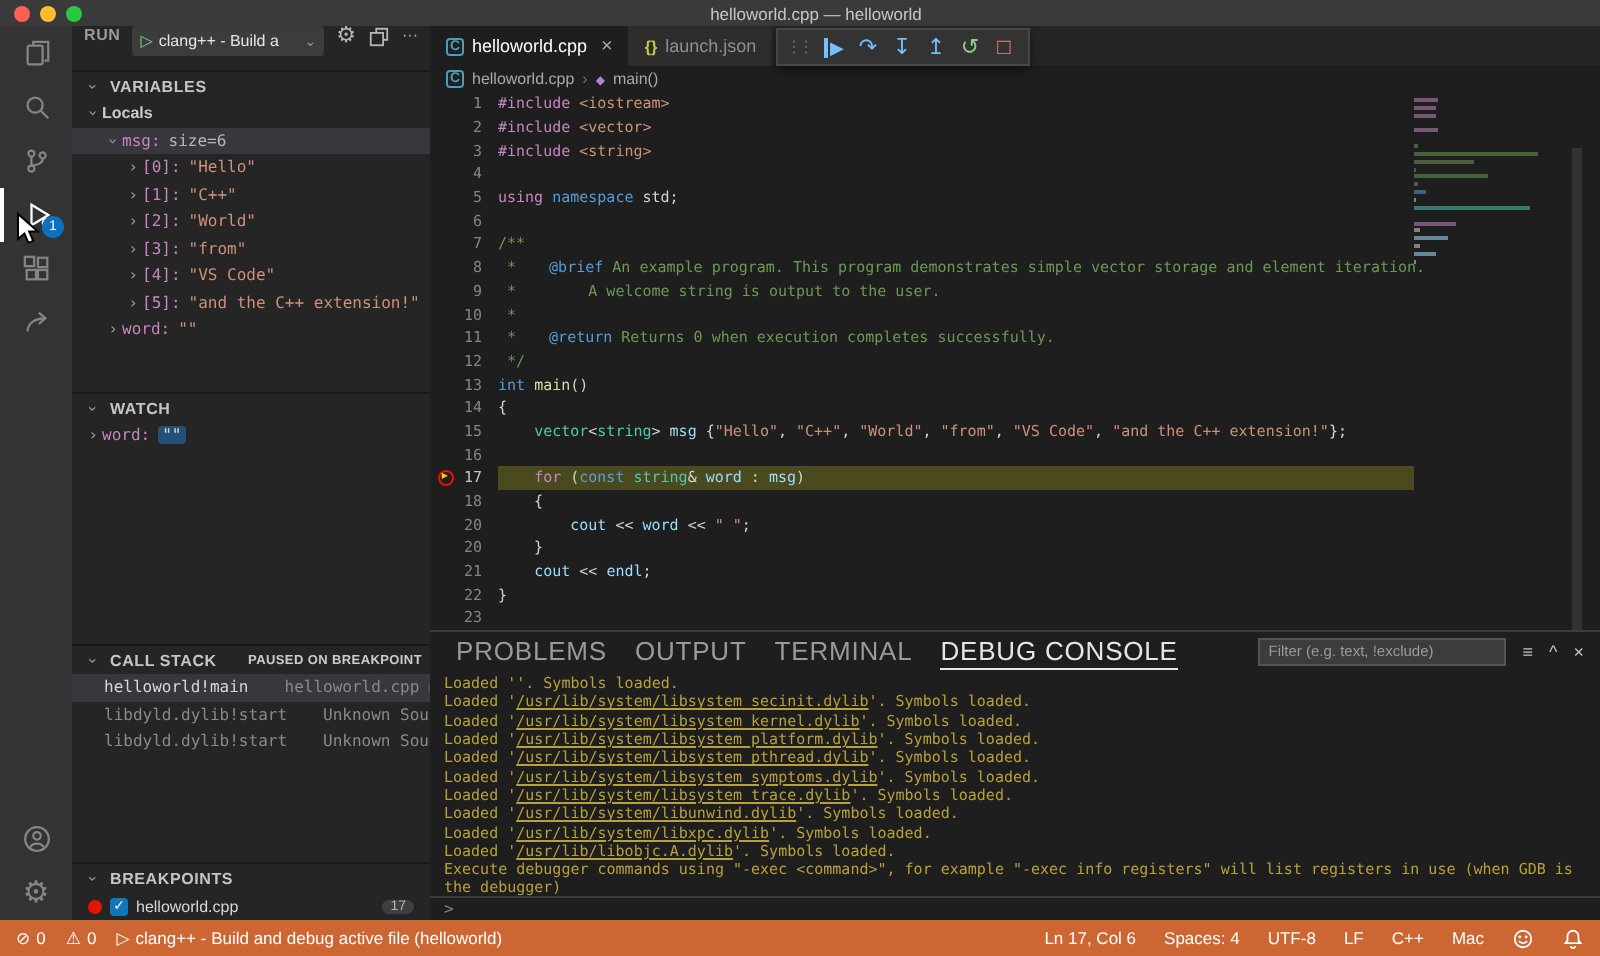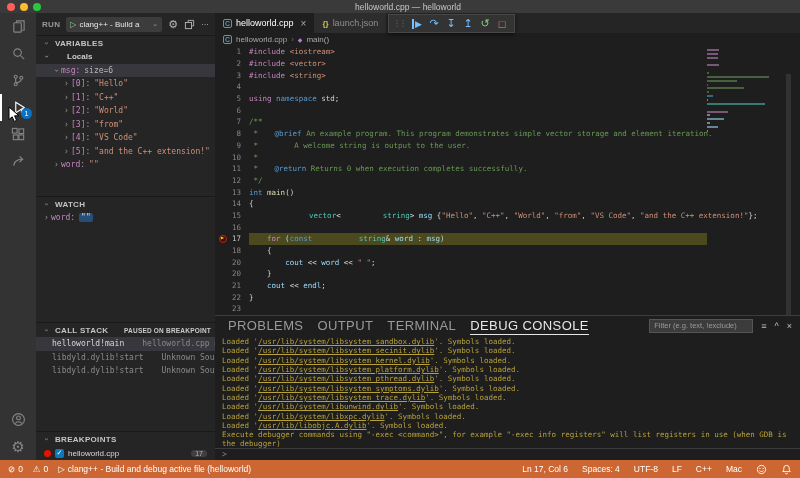--- a/index.html
+++ b/index.html
@@ -23,41 +23,41 @@
   .ab-item.active { color:#ffffff; border-left:2px solid #fff; }
   .ab-item svg { display:block; }
   .ab-badge { position:absolute; right:4px; bottom:2px; min-width:11px; height:11px; border-radius:6px; background:var(--badge-bg);
     color:#fff; font-size:7px; display:flex; align-items:center; justify-content:center; padding:0 2px; }
   .ab-spacer { flex:1; }
   .gear-glyph { font-size:15px; line-height:1; }
   .cursor-overlay { position:absolute; left:8px; top:93px; z-index:50; pointer-events:none; }
 
   
   .sidebar { width:179px; background:#252526; color:#cccccc; display:flex; flex-direction:column; font-size:8px; }
-  .runbar { height:22px; display:flex; align-items:center; padding:0 6px; gap:6px; flex:0 0 22px; }
+  .runbar { height:22px; display:flex; align-items:flex-start; padding:0 6px; gap:6px; flex:0 0 22px; }
   .run-label { color:#9a9a9a; font-size:8px; font-weight:bold; letter-spacing:.3px; }
   .run-dd { background:#3c3c3c; border-radius:2px; height:15px; display:flex; align-items:center; gap:3px; padding:0 4px; flex:1; min-width:0; }
   .run-play { color:#89D185; font-size:8px; }
   .run-config { color:#e7e7e7; font-size:8px; white-space:nowrap; overflow:hidden; flex:1; }
   .run-chev { color:#9a9a9a; font-size:7px; }
   .rb-ic { color:#b6b6b6; display:flex; align-items:center; }
   .sec { border-top:1px solid #191919; }
   .sec-h { height:14px; display:flex; align-items:center; padding:0 4px 0 6px; font-size:8px; font-weight:bold; color:#c5c5c5; letter-spacing:.3px; }
   .sec-h .hdr-arrow { color:#9a9a9a; margin-right:4px; font-weight:normal; }
   .sec-h .hdr-badge { margin-left:auto; font-size:6.5px; color:#cccccc; letter-spacing:.2px; }
   .tree { font-family:"DejaVu Sans Mono", monospace; font-size:8px; }
   .trow { height:13.5px; display:flex; align-items:center; white-space:nowrap; overflow:hidden; }
   .trow.sel { background:var(--selection-row-bg); }
   .tarrow { color:#9a9a9a; width:9px; display:inline-block; text-align:center; flex:0 0 9px; }
   .tarrow.right::before { content:"›"; }
   .tarrow.down { transform:rotate(90deg); } .tarrow.down::before { content:"›"; }
   .vname { color:#C586C0; margin-right:4px; }
   .vval.str { color:#CE9178; } .vval.meta { color:#b8b8b8; }
   .chip { background:var(--watch-chip-bg); color:#dddddd; padding:0 2px; border-radius:2px; }
-  .scope-label { color:#cccccc; font-weight:bold; font-family:"Liberation Sans",sans-serif;margin-left:16px; }
+  .scope-label { color:#cccccc; font-weight:bold; font-family:"Liberation Sans",sans-serif; }
   .cs-row { height:13.5px; display:flex; align-items:center; padding:0 6px 0 16px; font-family:"DejaVu Sans Mono",monospace; font-size:8px; white-space:nowrap;gap:18px; }
   .cs-row.sel { background:var(--selection-row-bg); }
   .cs-name { color:#d8d8d8; }
   .cs-row.dim .cs-name { color:#8a8a8a; }
   .cs-right { margin-left:auto; display:flex; align-items:center; gap:4px; }
   .cs-src { color:#8a8a8a; }
   .cs-line { background:#4f4f52; color:#c8c8c8; border-radius:5px; font-size:7px; padding:0 3px; height:10px; display:flex; align-items:center; }
   .bp-row { height:14px; display:flex; align-items:center; gap:4px; padding:0 8px 0 8px; font-size:8px; }
   .bp-dot { width:7px; height:7px; border-radius:50%; background:#E51400; flex:0 0 7px; }
   .bp-check { width:9px; height:9px; background:#1177BB; border-radius:2px; color:#fff; font-size:7px; display:flex; align-items:center; justify-content:center; }
@@ -86,35 +86,35 @@
 
   
   .codearea { height:269px; position:relative; overflow:hidden; flex:0 0 269px; font-family:"DejaVu Sans Mono",monospace; }
   .cline { height:11.7px; display:flex; align-items:stretch; }
   .cgut { width:34px; flex:0 0 34px; position:relative; color:#858585; font-size:7.5px; display:flex; align-items:center; justify-content:flex-end; padding-right:8px; }
   .cline.cur .cgut { color:#c6c6c6; }
   .ctext { flex:1; font-size:7.5px; display:flex; align-items:center; white-space:pre; color:#d4d4d4; margin-right:93px; }
   .cline.cur .ctext { background:var(--current-line-bg); }
   .bp-ind { position:absolute; left:4px; top:2px; width:8px; height:8px; border:1.5px solid #E51400; border-radius:50%; }
   .bp-ind::after { content:"▸"; position:absolute; left:0px; top:-3px; color:#FFCC00; font-size:8px; }
-  .tok-pp{color:#C586C0;} .tok-ctrl{color:#C586C0;} .tok-kw{color:#569CD6;} .tok-type{color:#4EC9B0;margin-left:42px;}
+  .tok-pp{color:#C586C0;} .tok-ctrl{color:#C586C0;} .tok-kw{color:#569CD6;} .tok-type{color:#4EC9B0;}
   .tok-var{color:#9CDCFE;} .tok-str{color:#CE9178;} .tok-cmt{color:#6A9955;} .tok-doc{color:#569CD6;padding-left:12px;}
   .tok-fn{color:#DCDCAA;} .tok-pl{color:#d4d4d4;}
   .minimap { position:absolute; top:2px; right:23px; width:70px; }
   .mm-row { height:3.85px; display:flex; }
   .mm-bar { height:2px; margin-top:1px; opacity:.55; }
   .scrollstrip { position:absolute; top:28px; right:9px; width:5px; height:275px; background:rgba(121,121,121,.22); }
 
   
   .panel { flex:1; border-top:1px solid #3c3c3c; display:flex; flex-direction:column; min-height:0; }
   .paneltabs { height:19px; display:flex; align-items:center; padding-left:13px; gap:14px; flex:0 0 19px; position:relative; }
   .ptab { font-size:13px; color:#9a9a9a; letter-spacing:.4px; height:19px; display:flex; align-items:center; }
   .ptab.active { color:#e7e7e7; border-bottom:1px solid #e7e7e7; }
   .panel-right { margin-left:auto; display:flex; align-items:center; gap:8px; padding-right:8px; }
-  .filterbox { width:104px; height:14px; background:#3c3c3c; border:1px solid #555; color:#9a9a9a; font-size:7.5px; padding:0 4px;
+  .filterbox { width:124px; height:14px; background:#3c3c3c; border:1px solid #555; color:#9a9a9a; font-size:7.5px; padding:0 4px;
     font-family:"Liberation Sans",sans-serif; }
   .filterbox::placeholder { color:#9a9a9a; }
   .pic { color:#c0c0c0; font-size:9px; }
   .console { flex:1; padding:2px 0 0 7px; font-family:"DejaVu Sans Mono",monospace; font-size:7.5px; overflow:hidden; }
   .con-line { height:9.3px; display:flex; align-items:center; white-space:pre; color:var(--console-text); }
   .con-link { text-decoration:underline; color:var(--console-text); }
   .con-prompt { height:12px; border-top:1px solid #3c3c3c; display:flex; align-items:center; padding-left:7px;
     color:#7f7f7f; font-size:8px; font-family:"DejaVu Sans Mono",monospace; }
 
   
@@ -541,21 +541,21 @@
             <div class="ptab">TERMINAL</div>
             <div class="ptab active">DEBUG CONSOLE</div>
             <div class="panel-right">
             <input class="filterbox" placeholder="Filter (e.g. text, !exclude)" style="">
             <span class="pic">≡</span>
             <span class="pic">^</span>
             <span class="pic">×</span>
           </div>
         </div>
         <div class="console" id="console">
-            <div class="con-line"><span>Loaded '</span><span class="con-link">/usr/lib/system/libsystem_sandbox.dylib</span><span>'. Symbols loaded.</span></div>
+            <div class="con-line"><span>Loaded '</span><span>'. Symbols loaded.</span></div>
             <div class="con-line"><span>Loaded '</span><span class="con-link">/usr/lib/system/libsystem_secinit.dylib</span><span>'. Symbols loaded.</span></div>
             <div class="con-line"><span>Loaded '</span><span class="con-link">/usr/lib/system/libsystem_kernel.dylib</span><span>'. Symbols loaded.</span></div>
             <div class="con-line"><span>Loaded '</span><span class="con-link">/usr/lib/system/libsystem_platform.dylib</span><span>'. Symbols loaded.</span></div>
             <div class="con-line"><span>Loaded '</span><span class="con-link">/usr/lib/system/libsystem_pthread.dylib</span><span>'. Symbols loaded.</span></div>
             <div class="con-line"><span>Loaded '</span><span class="con-link">/usr/lib/system/libsystem_symptoms.dylib</span><span>'. Symbols loaded.</span></div>
             <div class="con-line"><span>Loaded '</span><span class="con-link">/usr/lib/system/libsystem_trace.dylib</span><span>'. Symbols loaded.</span></div>
             <div class="con-line"><span>Loaded '</span><span class="con-link">/usr/lib/system/libunwind.dylib</span><span>'. Symbols loaded.</span></div>
             <div class="con-line"><span>Loaded '</span><span class="con-link">/usr/lib/system/libxpc.dylib</span><span>'. Symbols loaded.</span></div>
             <div class="con-line"><span>Loaded '</span><span class="con-link">/usr/lib/libobjc.A.dylib</span><span>'. Symbols loaded.</span></div>
             <div class="con-line">Execute debugger commands using "-exec &lt;command&gt;", for example "-exec info registers" will list registers in use (when GDB is</div>

